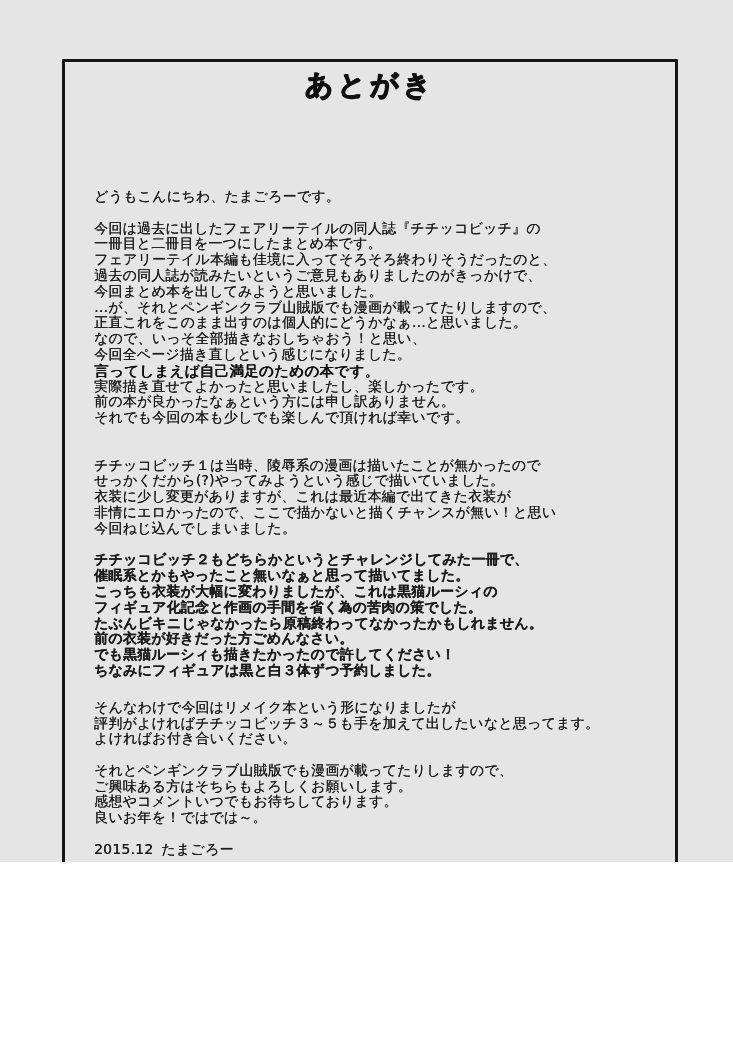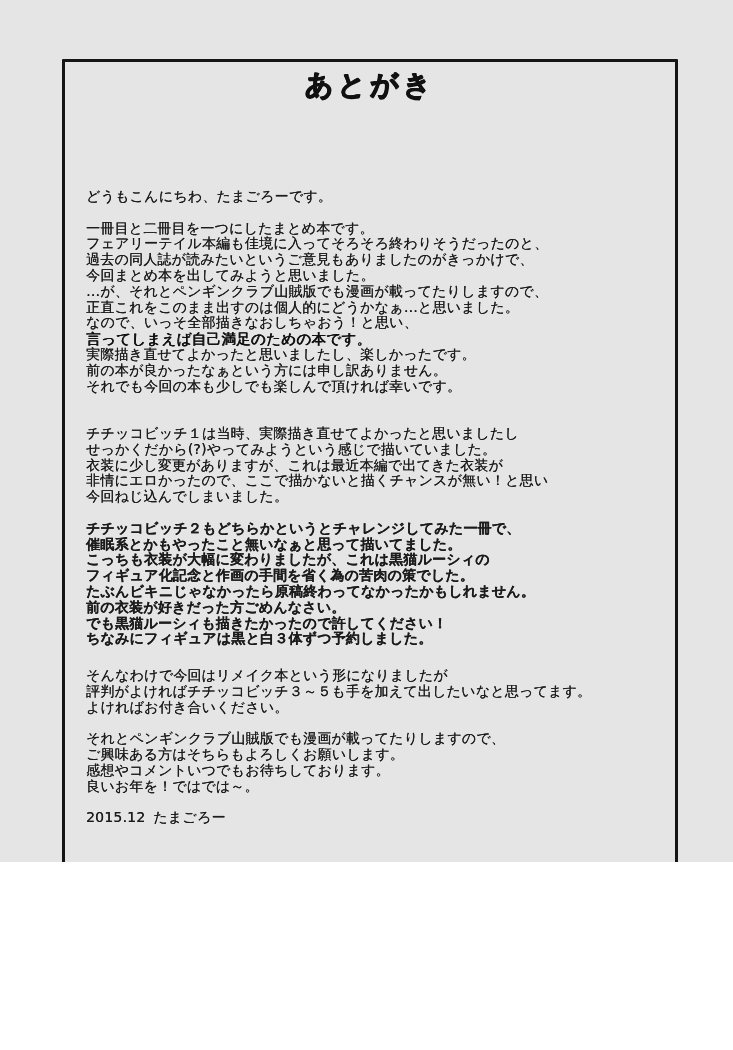--- a/index.html
+++ b/index.html
@@ -36,21 +36,21 @@
     line-height: 30px;
     font-weight: 900;
     letter-spacing: 4px;
     color: #111111;
     
     text-shadow: 0.7px 0 0 #111111, -0.4px 0 0 #111111, 0 0.5px 0 #111111;
     white-space: nowrap;
   }
   .body-text {
     position: absolute;
-    left: 86px;
+    left: 94px;
     top: 189px;
     width: 580px;
     font-size: 14px;
     line-height: 15.8px;
     letter-spacing: 0.2px;
     color: #1c1c1c;
   }
   .paragraph { margin: 0; }
   .line {
     white-space: nowrap;
@@ -77,34 +77,36 @@
   <div class="frame"></div>
 
   <div class="title">あとがき</div>
 
   <div class="body-text">
 
     <div class="paragraph" style="margin-top: 0px;">
         <div class="line">どうもこんにちわ、たまごろーです。</div>
       </div>
       <div class="paragraph" style="margin-top: 15.8px;">
+        <div class="line">今回は過去に出したフェアリーテイルの同人誌『チチッコビッチ』の</div>
         <div class="line">一冊目と二冊目を一つにしたまとめ本です。</div>
         <div class="line">フェアリーテイル本編も佳境に入ってそろそろ終わりそうだったのと、</div>
         <div class="line">過去の同人誌が読みたいというご意見もありましたのがきっかけで、</div>
         <div class="line">今回まとめ本を出してみようと思いました。</div>
         <div class="line">…が、それとペンギンクラブ山賊版でも漫画が載ってたりしますので、</div>
         <div class="line">正直これをこのまま出すのは個人的にどうかなぁ…と思いました。</div>
         <div class="line">なので、いっそ全部描きなおしちゃおう！と思い、</div>
+        <div class="line">今回全ページ描き直しという感じになりました。</div>
         <div class="line bold">言ってしまえば自己満足のための本です。</div>
         <div class="line">実際描き直せてよかったと思いましたし、楽しかったです。</div>
         <div class="line">前の本が良かったなぁという方には申し訳ありません。</div>
         <div class="line">それでも今回の本も少しでも楽しんで頂ければ幸いです。</div>
       </div>
       <div class="paragraph" style="margin-top: 31.6px;">
-        <div class="line">チチッコビッチ１は当時、実際描き直せてよかったと思いましたし</div>
+        <div class="line">チチッコビッチ１は当時、陵辱系の漫画は描いたことが無かったので</div>
         <div class="line">せっかくだから(?)やってみようという感じで描いていました。</div>
         <div class="line">衣装に少し変更がありますが、これは最近本編で出てきた衣装が</div>
         <div class="line">非情にエロかったので、ここで描かないと描くチャンスが無い！と思い</div>
         <div class="line">今回ねじ込んでしまいました。</div>
       </div>
       <div class="paragraph" style="margin-top: 15.8px; font-weight: bold;">
         <div class="line">チチッコビッチ２もどちらかというとチャレンジしてみた一冊で、</div>
         <div class="line">催眠系とかもやったこと無いなぁと思って描いてました。</div>
         <div class="line">こっちも衣装が大幅に変わりましたが、これは黒猫ルーシィの</div>
         <div class="line">フィギュア化記念と作画の手間を省く為の苦肉の策でした。</div>

